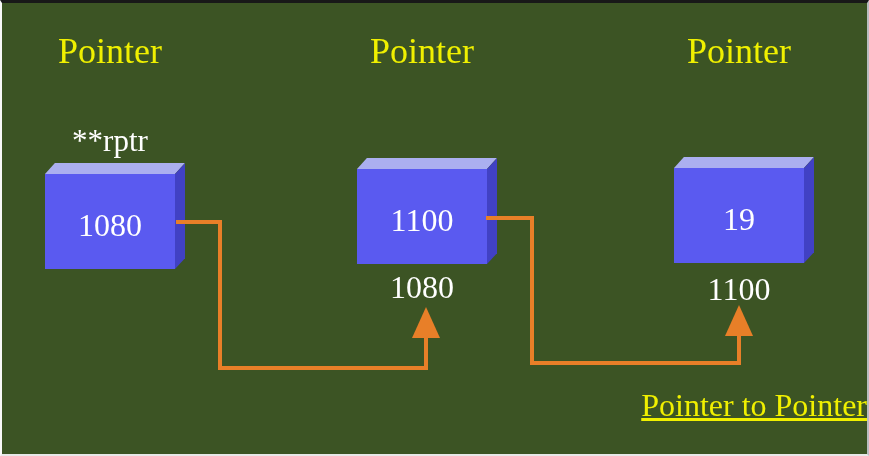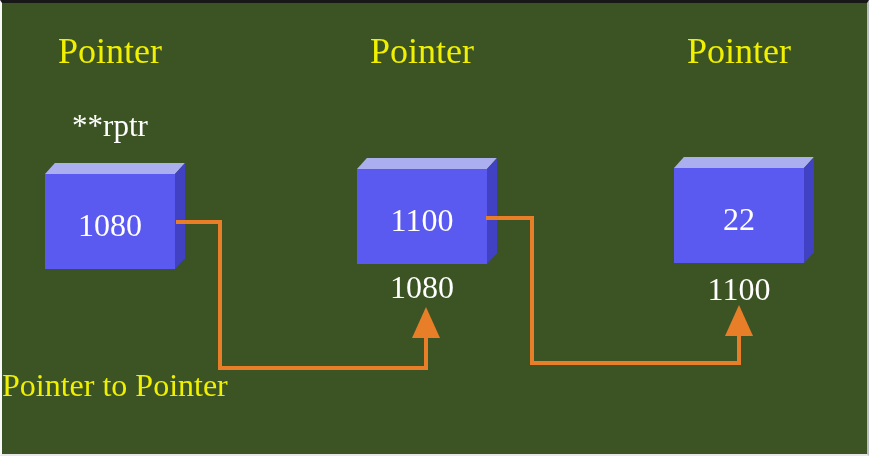--- a/index.html
+++ b/index.html
@@ -19,21 +19,21 @@
   .col1 { left:43px; }
   .col2 { left:355px; }
   .col3 { left:672px; }
   .header {
     position:absolute; top:27px; left:0; width:130px;
     text-align:center; font-size:36px;
     color: var(--label-yellow, #f0f000);
     white-space:nowrap;
   }
   .varname {
-    position:absolute; top:105px; left:0; width:130px;
+    position:absolute; top:120px; left:0; width:130px;
     text-align:center; font-size:31px;
     color: var(--text-white, #ffffff);
     white-space:nowrap;
   }
   .box3d { position:absolute; left:0; width:141px; height:106px; }
   .col1 .box3d { top:160px; }
   .col2 .box3d { top:155px; }
   .col3 .box3d { top:154px; }
   .face-top {
     position:absolute; left:0; top:0; width:130px; height:11px;
@@ -59,24 +59,25 @@
   }
   .addr {
     position:absolute; left:0; width:130px;
     text-align:center; font-size:32px;
     color: var(--text-white, #ffffff);
     white-space:nowrap;
   }
   .col2 .addr { top:266px; }
   .col3 .addr { top:268px; }
   .title {
-    position:absolute; left:0; top:364px; width:100%;
-    text-align:left; font-size:32px;
+    position:absolute; left:0; top:384px; width:100%;
+    text-align:right; font-size:32px;
     color: var(--label-yellow, #f0f000);
     white-space:nowrap;
+    text-decoration:underline;
   }
   .arrows { position:absolute; left:0; top:0; pointer-events:none; }
   .arrows polyline { fill:none; stroke: var(--arrow-orange, #e87f28); stroke-width:4; }
   .arrows polygon { fill: var(--arrow-orange, #e87f28); }
 </style>
 </head>
 <body>
 
 <div class="stage">
 
@@ -103,21 +104,21 @@
     </div>
     <div class="addr">1080</div>
   </div>
 
   <div class="col col3">
     <div class="header">Pointer</div>
     <div class="box3d">
       <div class="face-top"></div>
       <div class="face-side"></div>
       <div class="face-front">
-        <span class="boxval">22</span>
+        <span class="boxval">19</span>
       </div>
     </div>
     <div class="addr">1100</div>
   </div>
 
   <svg class="arrows" width="869" height="456" viewBox="0 0 869 456" xmlns="http://www.w3.org/2000/svg">
     <g>
       <polyline points="174,219 218,219 218,365 424,365 424,333"></polyline>
       <polygon points="410,335 438,335 424,304"></polygon>
     </g>

